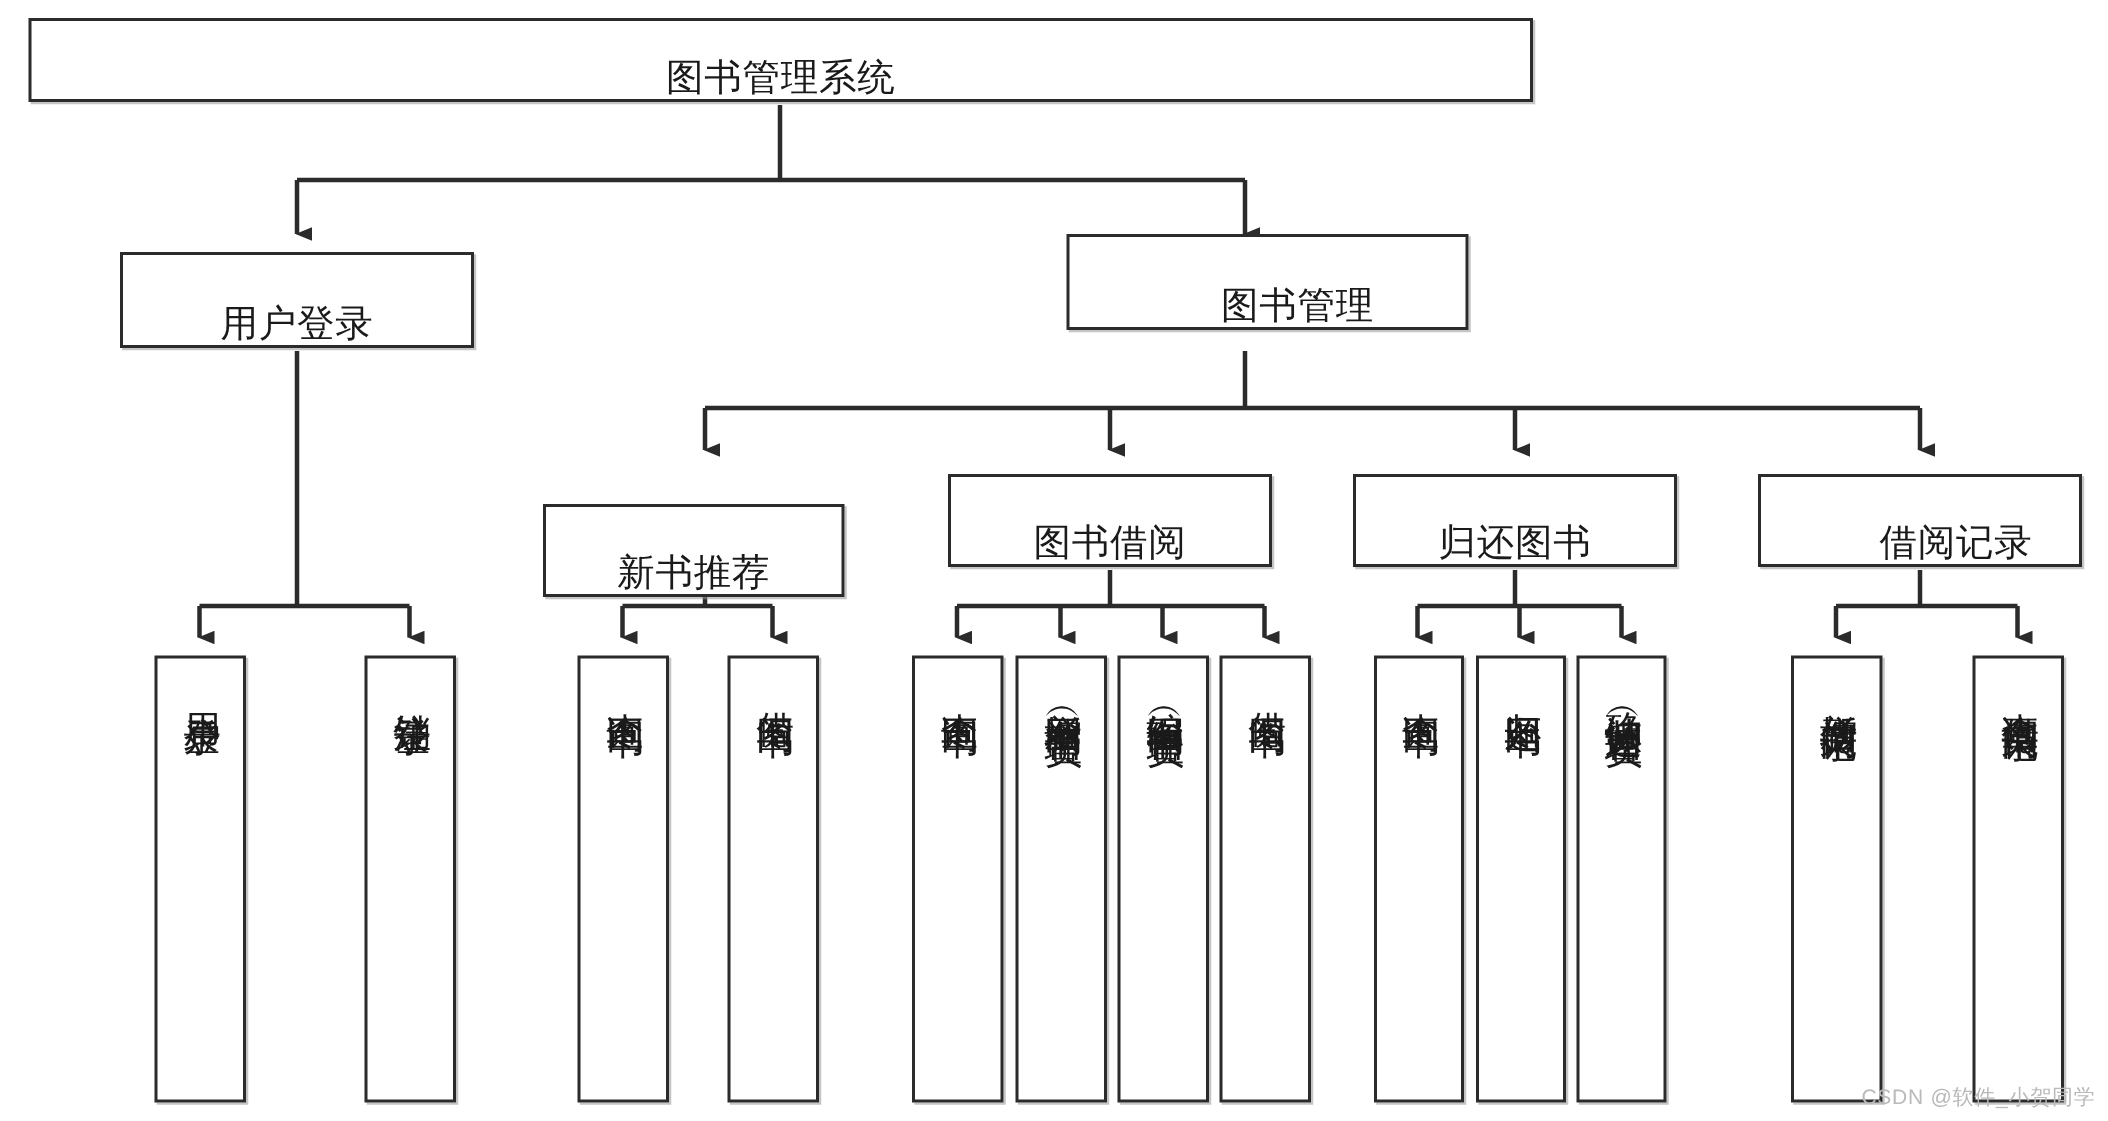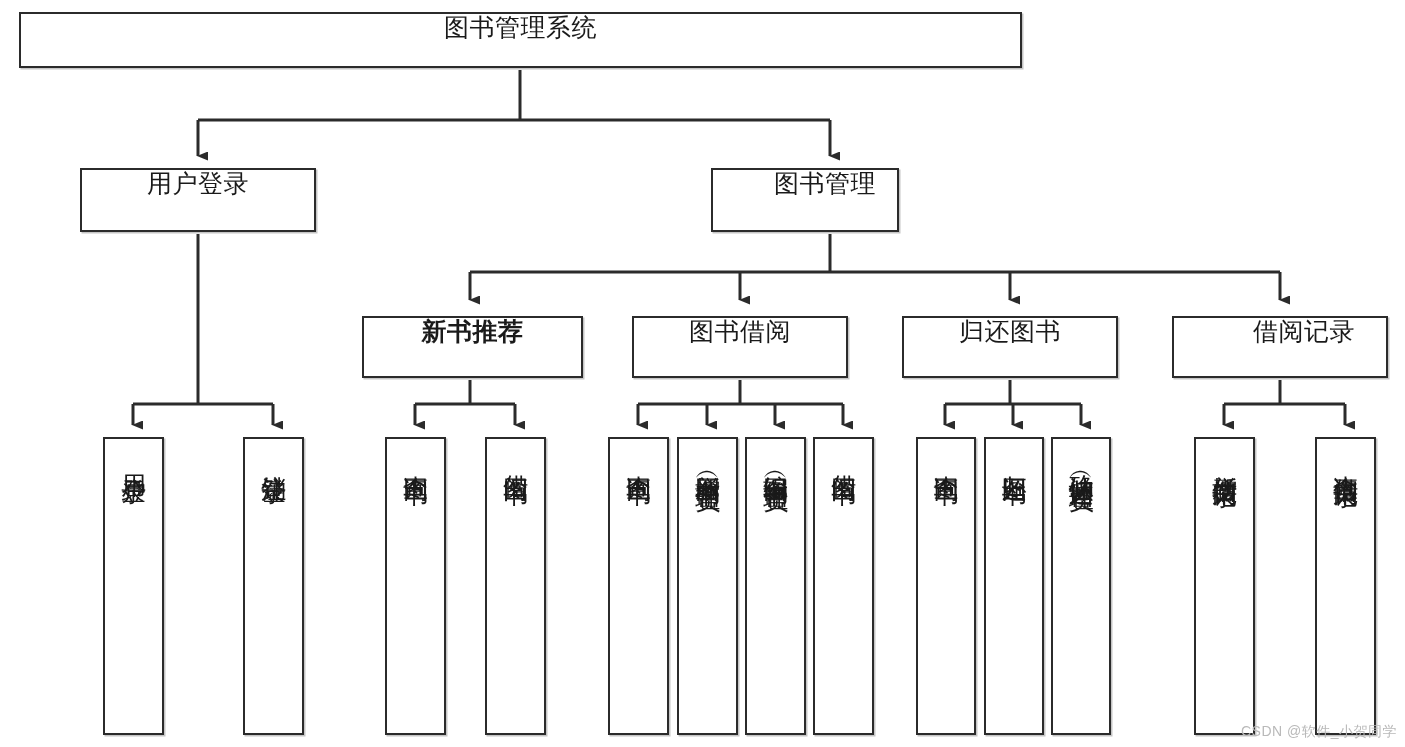--- a/index.html
+++ b/index.html
@@ -25,21 +25,21 @@
     width: 1405px;
     height: 747px;
     pointer-events: none;
   }
   .node {
     position: absolute;
     box-sizing: border-box;
     background: #ffffff;
     border: 2px solid #2b2b2b;
     display: flex;
-    align-items: flex-start;
+    align-items: flex-end;
     justify-content: center;
     box-shadow: 1.5px 1.5px 0 rgba(150,150,150,0.55);
   }
   .node-label {
     color: #1a1a1a;
     letter-spacing: 0.5px;
     white-space: nowrap;
   }
   
   .node.horiz .node-label {
@@ -147,25 +147,25 @@
     </g>
   </svg>
 
   <div class="node horiz root" style="left:19px; top:12px; width:1003px; height:56px;">
     <span class="node-label">图书管理系统</span>
   </div>
 
   <div class="node horiz" style="left:80px; top:168px; width:236px; height:64px;">
     <span class="node-label">用户登录</span>
   </div>
-  <div class="node horiz" style="left:711px; top:168px; width:188px; height:64px;padding-left:40px;">
+  <div class="node horiz" style="left:711px; top:156px; width:268px; height:64px;padding-left:40px;">
     <span class="node-label">图书管理</span>
   </div>
 
-  <div class="node horiz" style="left:362px; top:316px; width:221px; height:62px;font-weight:bold;">
+  <div class="node horiz" style="left:362px; top:336px; width:201px; height:62px;">
     <span class="node-label">新书推荐</span>
   </div>
   <div class="node horiz" style="left:632px; top:316px; width:216px; height:62px;">
     <span class="node-label">图书借阅</span>
   </div>
   <div class="node horiz" style="left:902px; top:316px; width:216px; height:62px;">
     <span class="node-label">归还图书</span>
   </div>
   <div class="node horiz" style="left:1172px; top:316px; width:216px; height:62px;padding-left:48px;">
     <span class="node-label">借阅记录</span>

